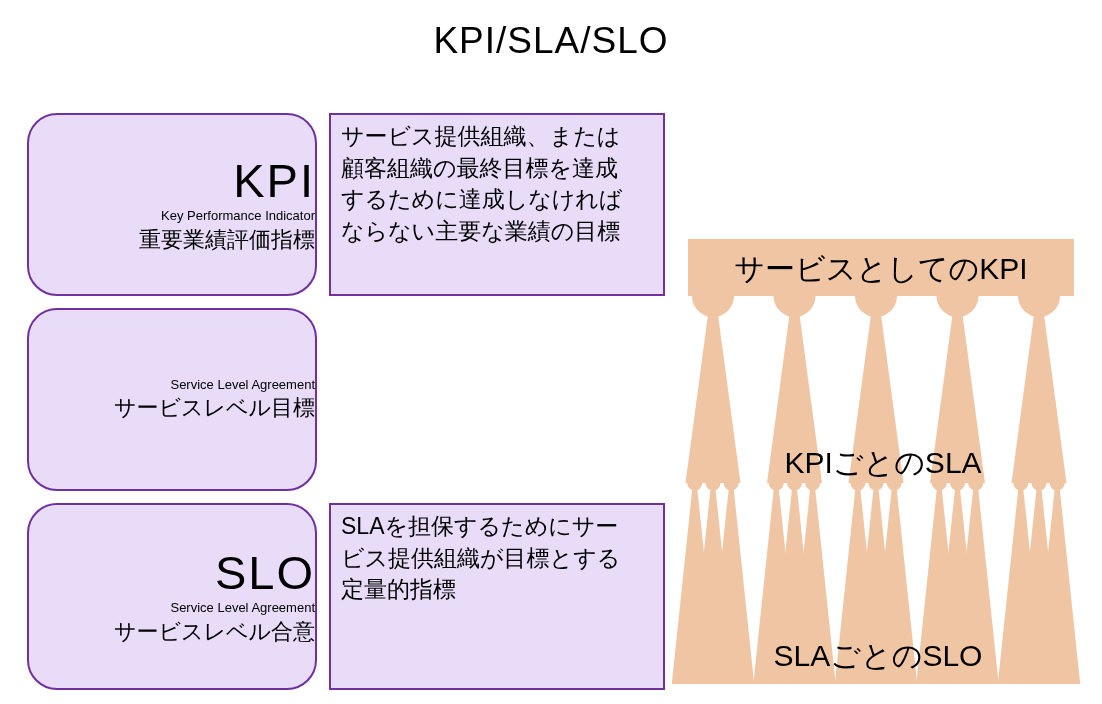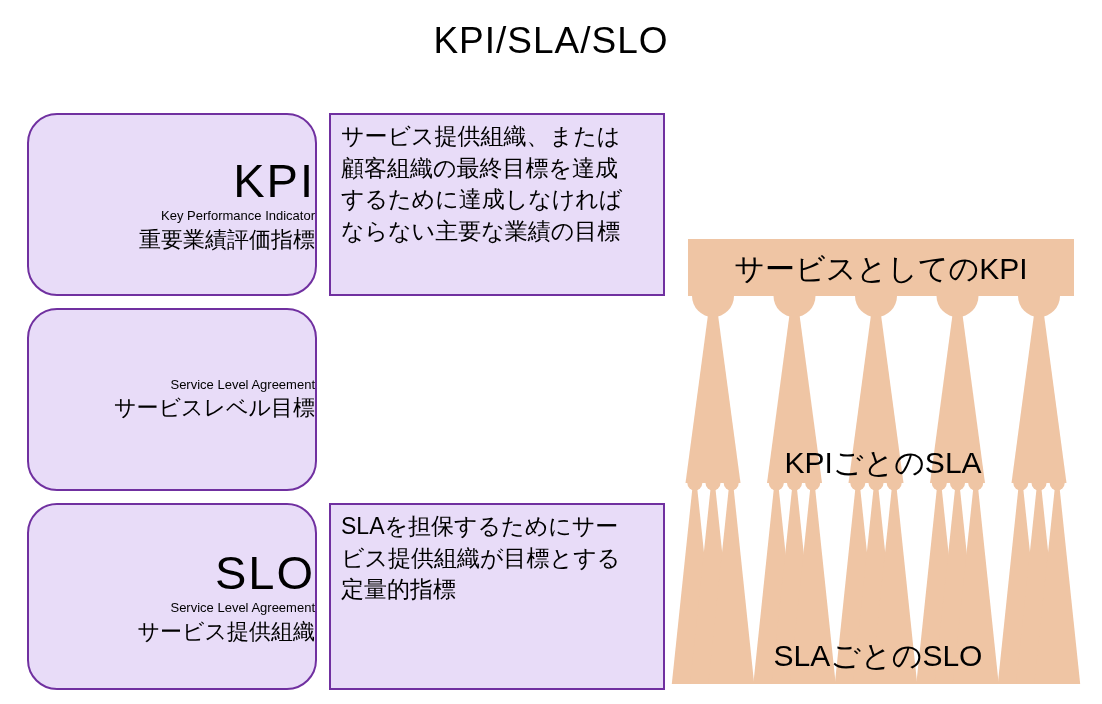--- a/index.html
+++ b/index.html
@@ -108,21 +108,21 @@
   </div>
 
   <div class="term-box row-2">
     <div class="term-english">Service Level Agreement</div>
     <div class="term-japanese">サービスレベル目標</div>
   </div>
 
   <div class="term-box row-3">
     <div class="term-acronym">SLO</div>
     <div class="term-english">Service Level Agreement</div>
-    <div class="term-japanese">サービス提供組織</div>
+    <div class="term-japanese">サービスレベル合意</div>
   </div>
   <div class="desc-box row-3">
     <div class="desc-text"><span class="desc-bold"></span><span>SLAを担保するためにサー
 ビス提供組織が目標とする
 定量的指標</span></div>
   </div>
 
   <svg class="tree-svg" width="420" height="460" viewBox="668 230 420 460" xmlns="http://www.w3.org/2000/svg">
     <g id="tree-shapes">
         <path d="M688 239 H1074 V296 H688 Z" fill="#efc5a4"></path>

